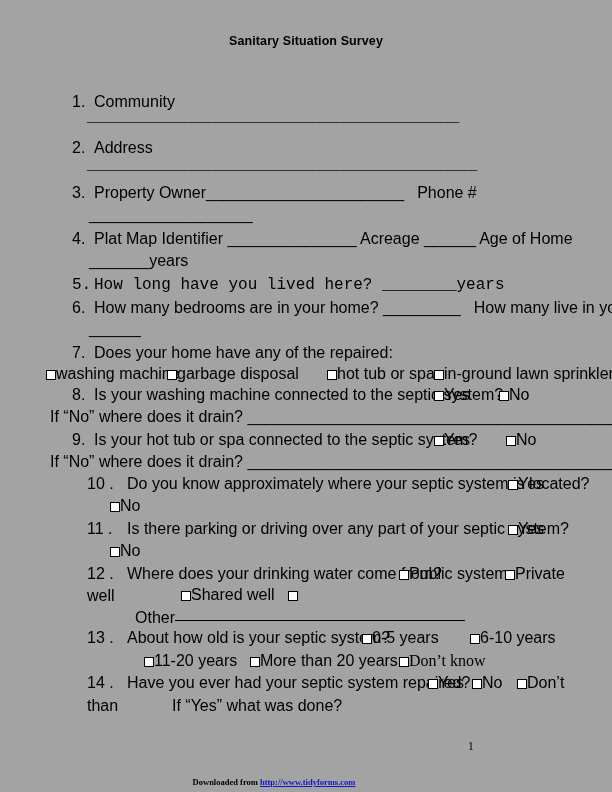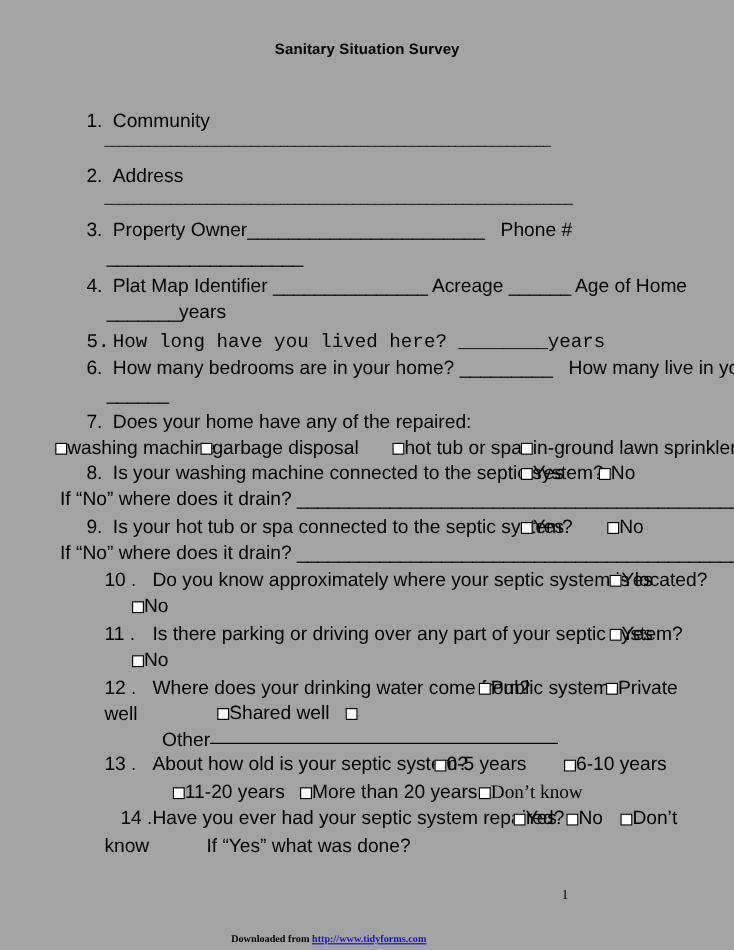--- a/index.html
+++ b/index.html
@@ -235,33 +235,33 @@
     <span class="cb-wrap"><span class="cbox"></span><span class="cb-label">11-20 years</span></span>
   </div>
   <div class="abs" style="top:652px; left:250px;">
     <span class="cb-wrap"><span class="cbox"></span><span class="cb-label">More than 20 years</span></span>
   </div>
   <div class="abs" style="top:652px; left:399px;font-family:Liberation Serif, serif;">
     <span class="cb-wrap"><span class="cbox"></span><span class="cb-label">Don’t know</span></span>
   </div>
 
   <div class="abs" style="top:674px; left:87px;">
-    <span class="num w2" style="display:inline-block;text-align:right;">14 .</span><span>Have you ever had your septic system repaired?</span>
+    <span class="num w2" style="display:inline-block;">14 .</span><span>Have you ever had your septic system repaired?</span>
   </div>
   <div class="abs" style="top:674px; left:428px;">
     <span class="cb-wrap"><span class="cbox"></span><span class="cb-label">Yes</span></span>
   </div>
   <div class="abs" style="top:674px; left:472px;">
     <span class="cb-wrap"><span class="cbox"></span><span class="cb-label">No</span></span>
   </div>
   <div class="abs" style="top:674px; left:517px;">
     <span class="cb-wrap"><span class="cbox"></span><span class="cb-label">Don’t</span></span>
   </div>
   <div class="abs" style="top:697px; left:87px;">
-    <span>know</span>
+    <span>than</span>
   </div>
   <div class="abs" style="top:697px; left:172px;text-align:center;">
     <span>If “Yes” what was done?</span>
   </div>
 
   <div class="page-number">1</div>
   <div class="footer-credit">
     <span class="lbl">Downloaded from </span><span class="url">http://www.tidyforms.com</span>
   </div>
 

